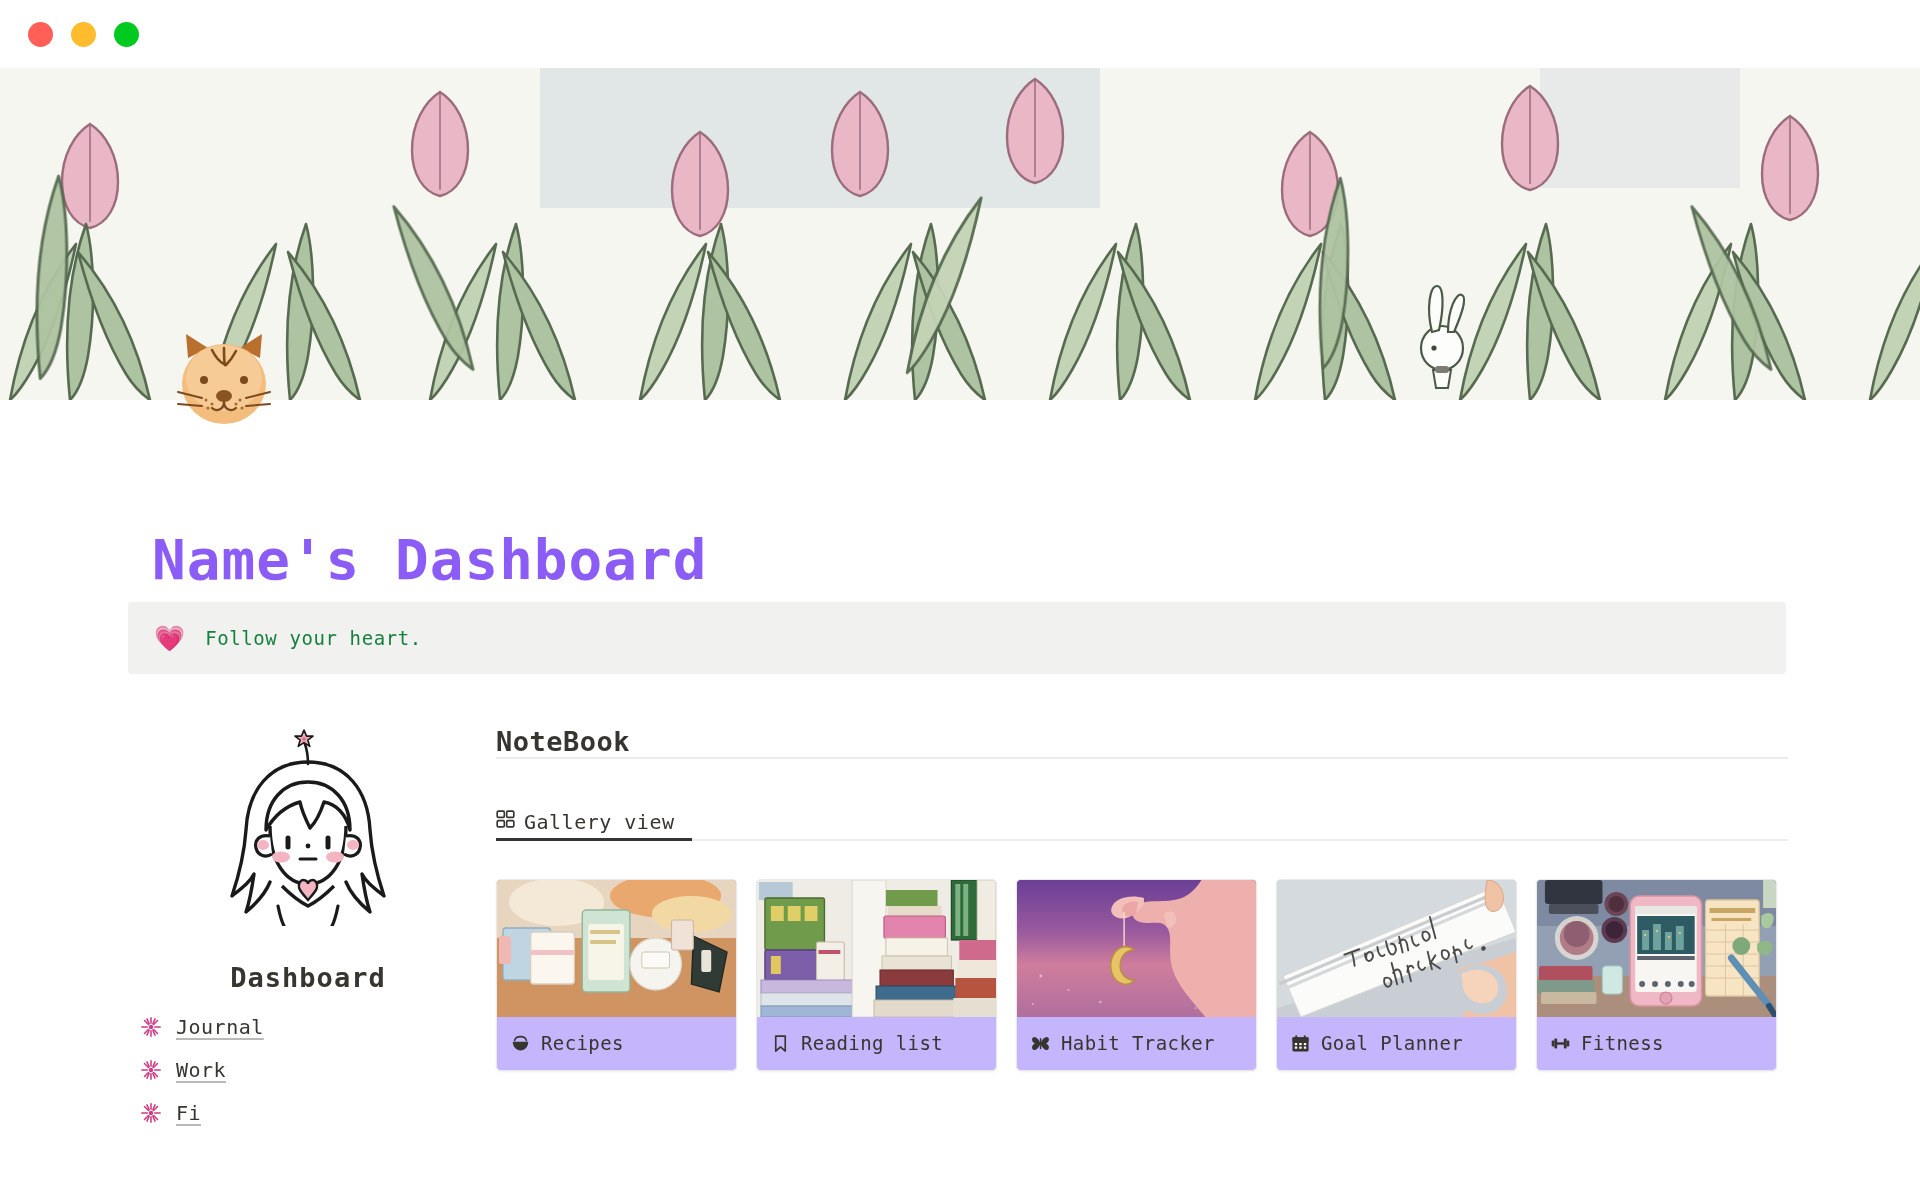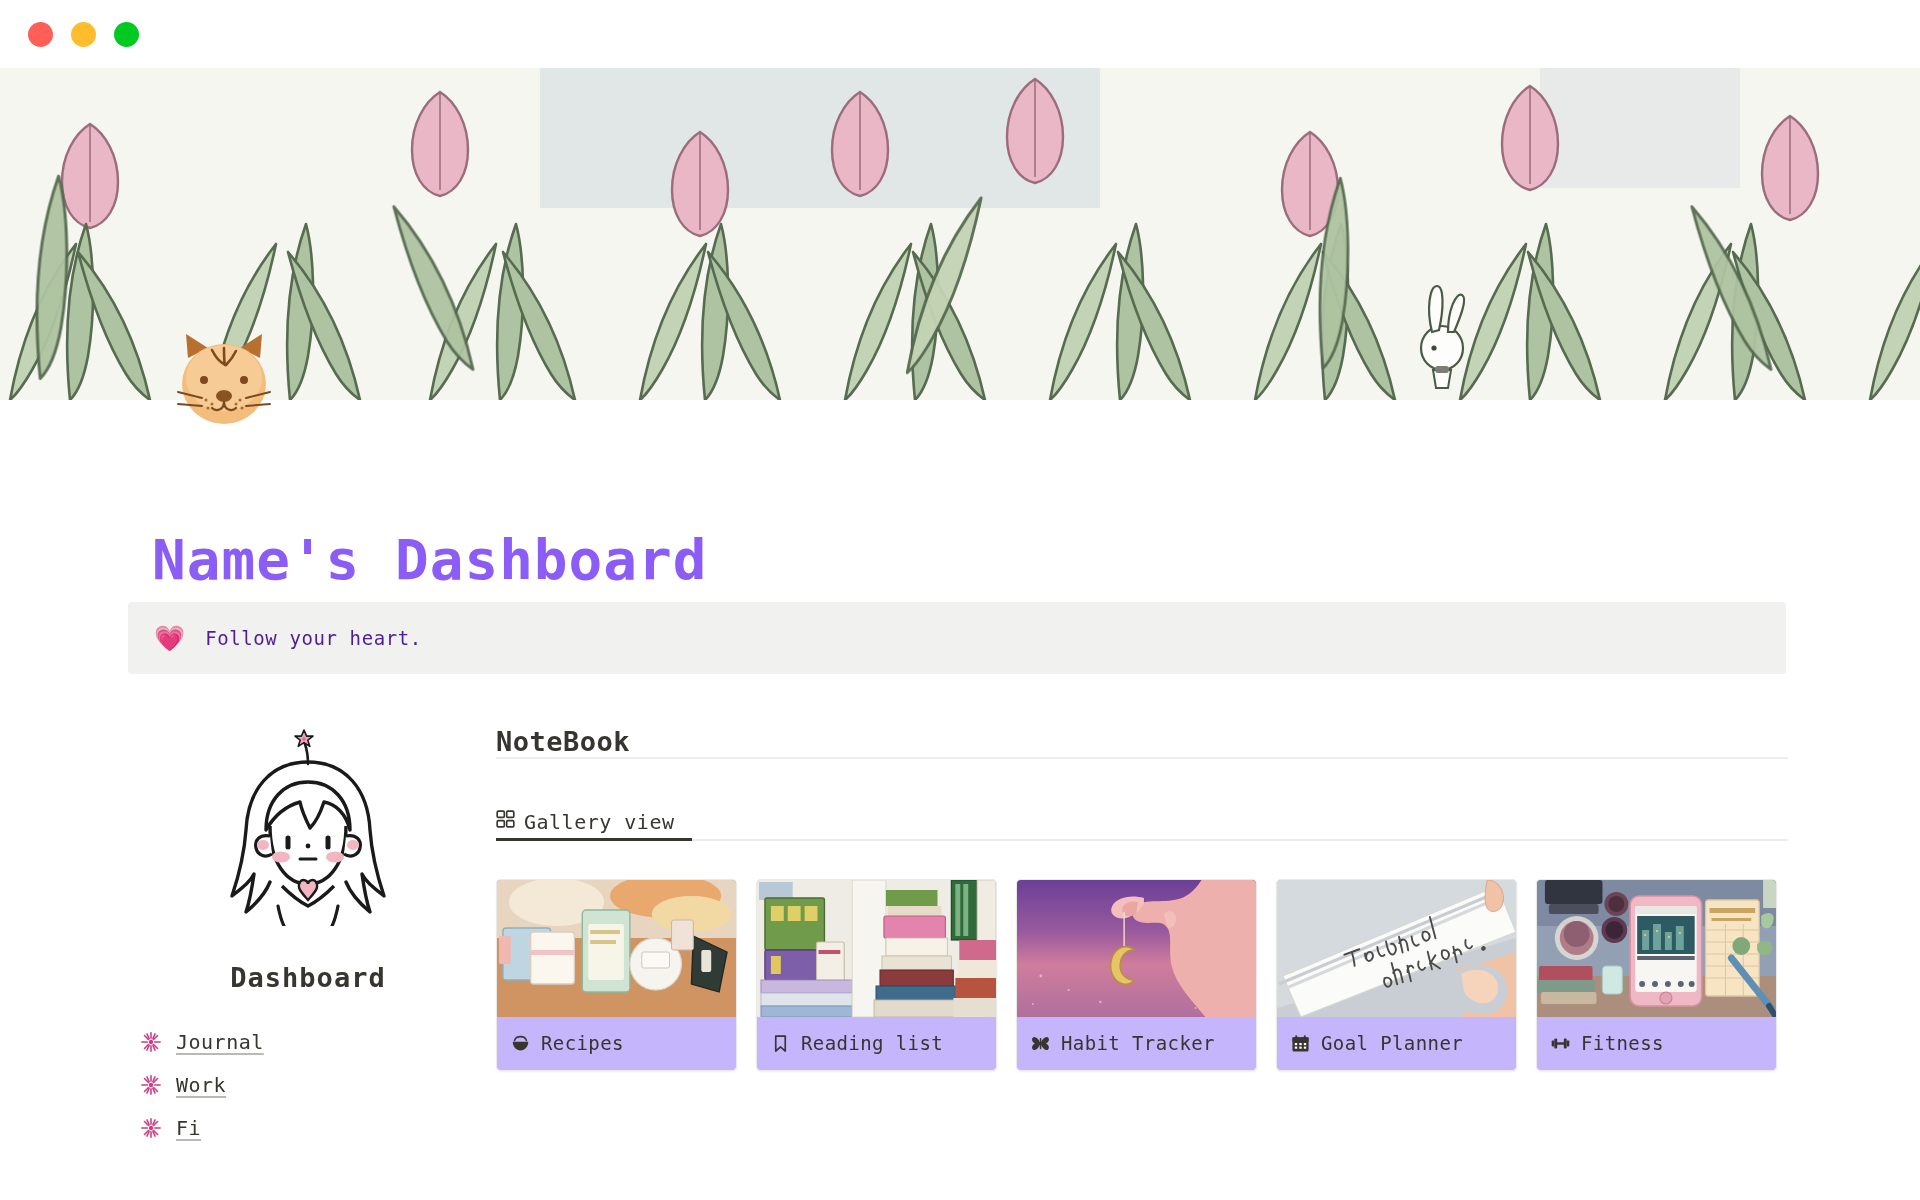--- a/index.html
+++ b/index.html
@@ -67,39 +67,39 @@
     width: 1658px;
     height: 72px;
     background: #f1f1ef;
     border-radius: 4px;
     display: flex;
     align-items: center;
     padding-left: 26px;
   }
   .callout-emoji { font-size: 25px; line-height: 1; margin-right: 20px;
                    font-family: "DejaVu Sans", sans-serif; }
-  .callout-text { font-size: 19px; color: #4c1d95; letter-spacing: .6px; }
+  .callout-text { font-size: 19px; color: #15803d; letter-spacing: .6px; }
 
   
   .left-col {
     position: absolute;
     left: 128px;
     top: 726px;
     width: 360px;
     text-align: center;
   }
   .avatar-art { width: 200px; height: 200px; margin: 0 auto; display: block; }
   .nav-title {
     margin-top: 36px;
     font-size: 27px;
     font-weight: 700;
     color: #37352f;
     letter-spacing: 1px;
   }
-  .nav-list { margin-top: 37px; text-align: right; padding-left: 12px; }
+  .nav-list { margin-top: 22px; text-align: right; padding-left: 12px; }
   .nav-item {
     display: flex;
     align-items: center;
     gap: 14px;
     margin-bottom: 19px;
     font-size: 20px;
     color: #37352f;
   }
   .nav-bullet { width: 22px; height: 22px; flex: 0 0 22px; }
   .nav-label { text-decoration: underline; text-underline-offset: 4px;

